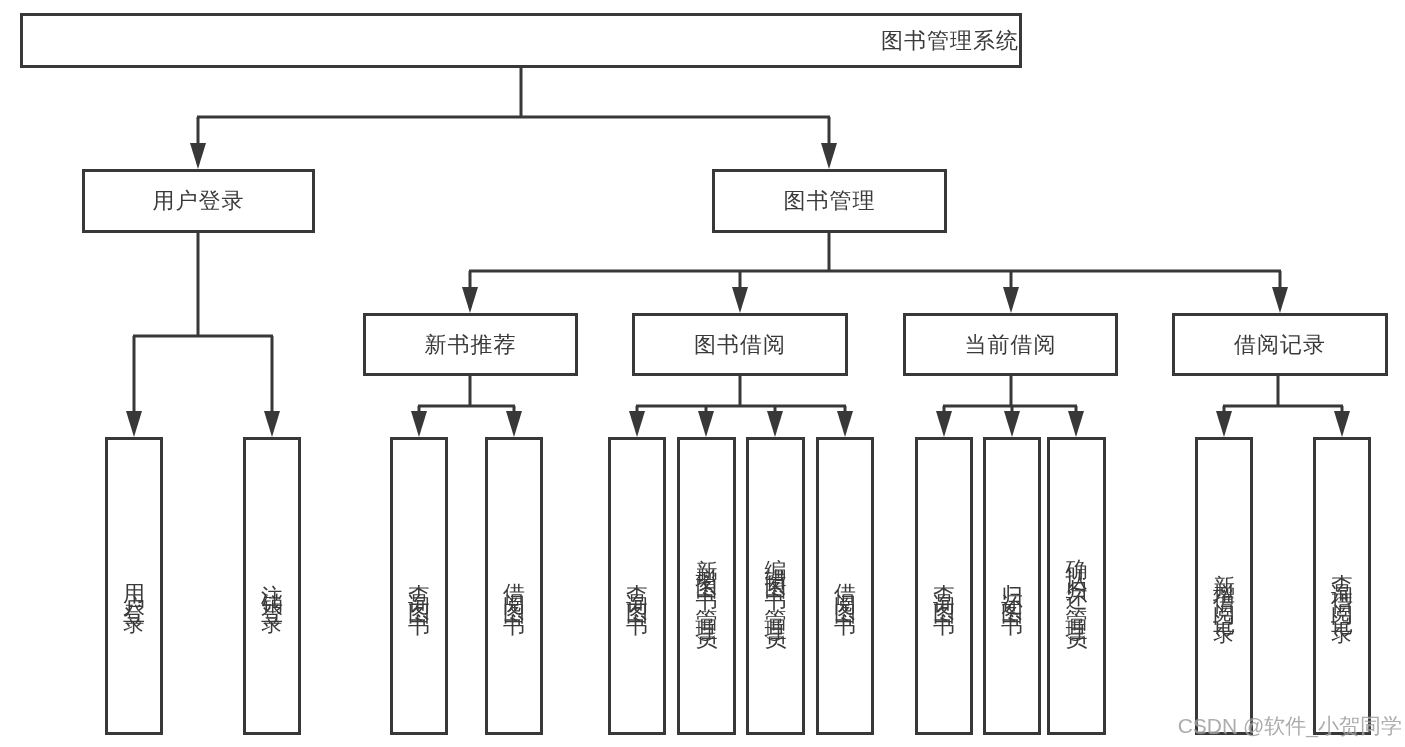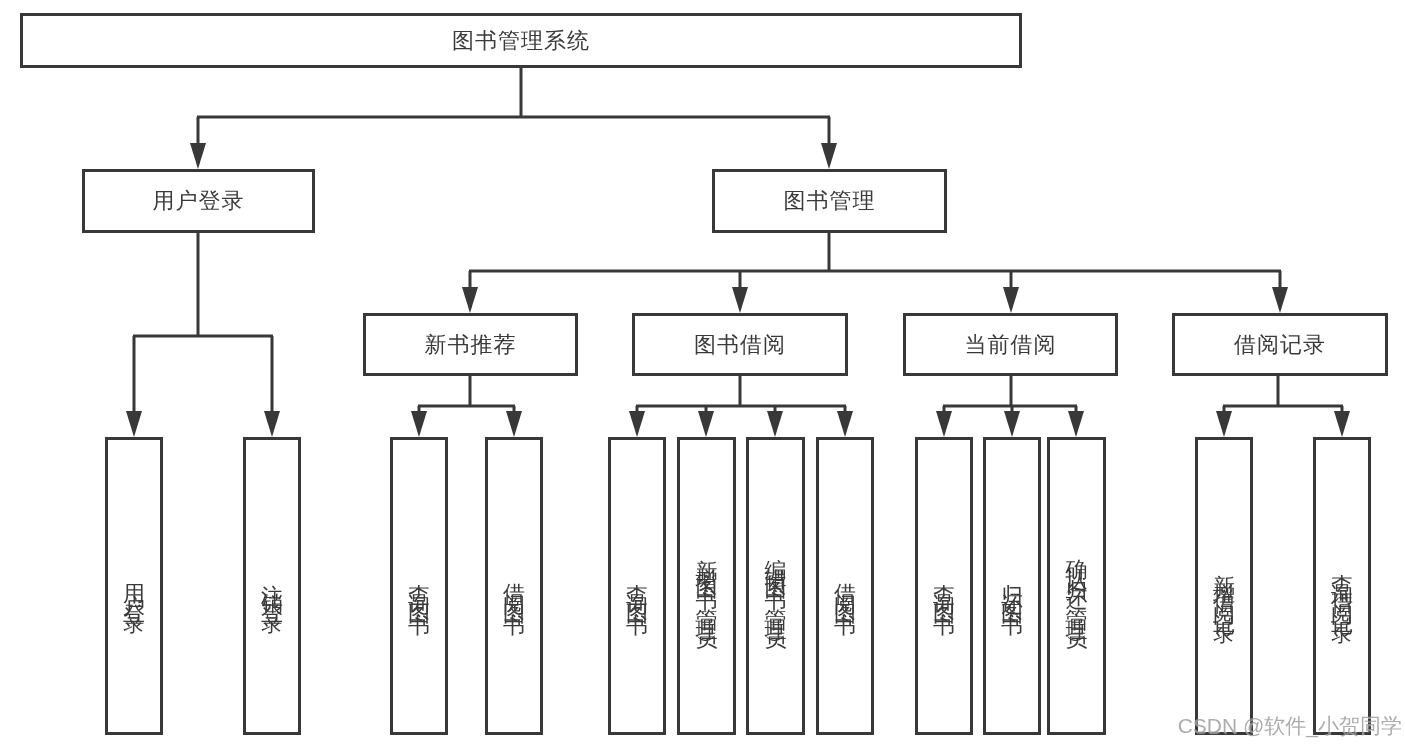--- a/index.html
+++ b/index.html
@@ -67,21 +67,21 @@
 
       <polygon points="936,411 952,411 944,437"></polygon>
       <polygon points="1004,411 1020,411 1012,437"></polygon>
       <polygon points="1068,411 1084,411 1076,437"></polygon>
 
       <polygon points="1216,411 1232,411 1224,437"></polygon>
       <polygon points="1334,411 1350,411 1342,437"></polygon>
     </g>
   </svg>
 
-  <div class="node" style="left:20px;top:13px;width:1002px;height:55px;">
+  <div class="node" style="left:20px;top:13px;width:1002px;height:55px;justify-content:flex-end;">
     <span class="hlabel">图书管理系统</span>
   </div>
 
   <div class="node" style="left:82px;top:169px;width:233px;height:64px;">
     <span class="hlabel">用户登录</span>
   </div>
   <div class="node" style="left:712px;top:169px;width:235px;height:64px;">
     <span class="hlabel">图书管理</span>
   </div>
 

